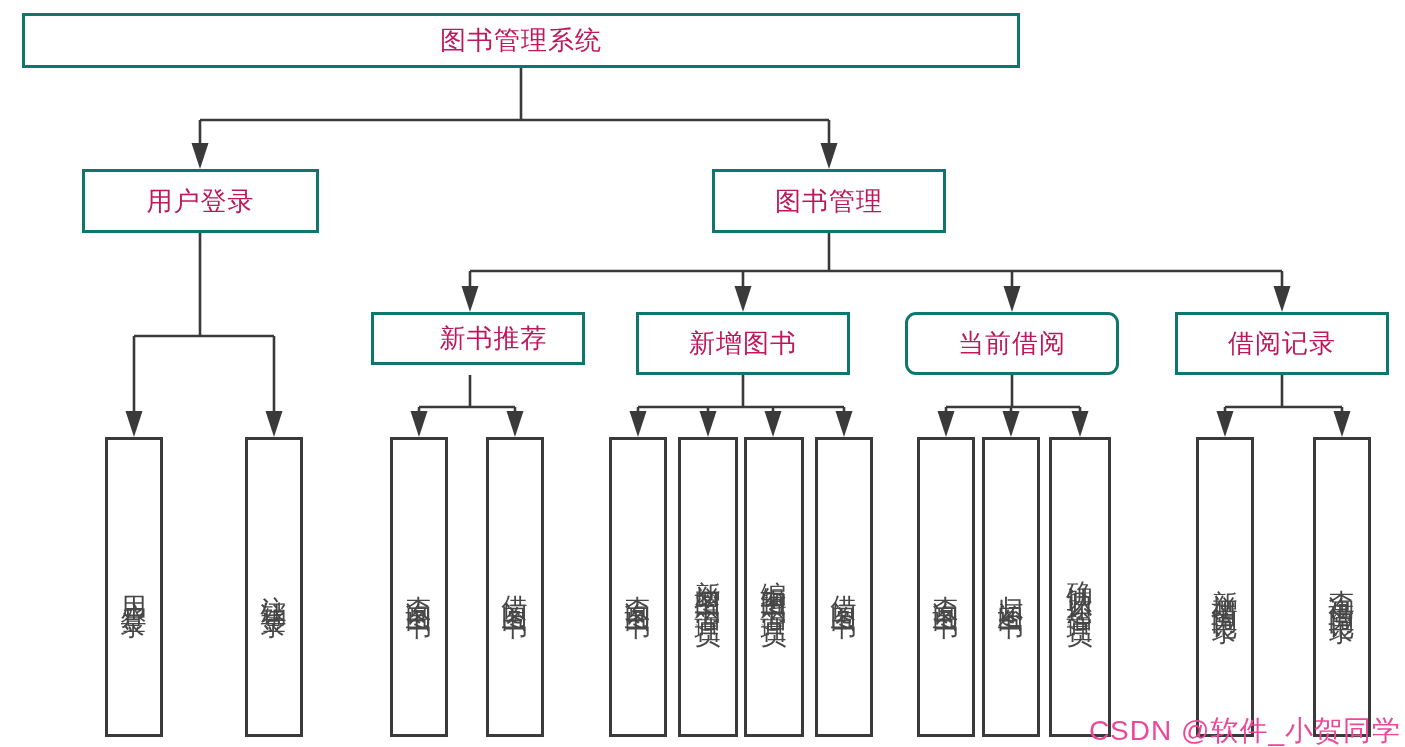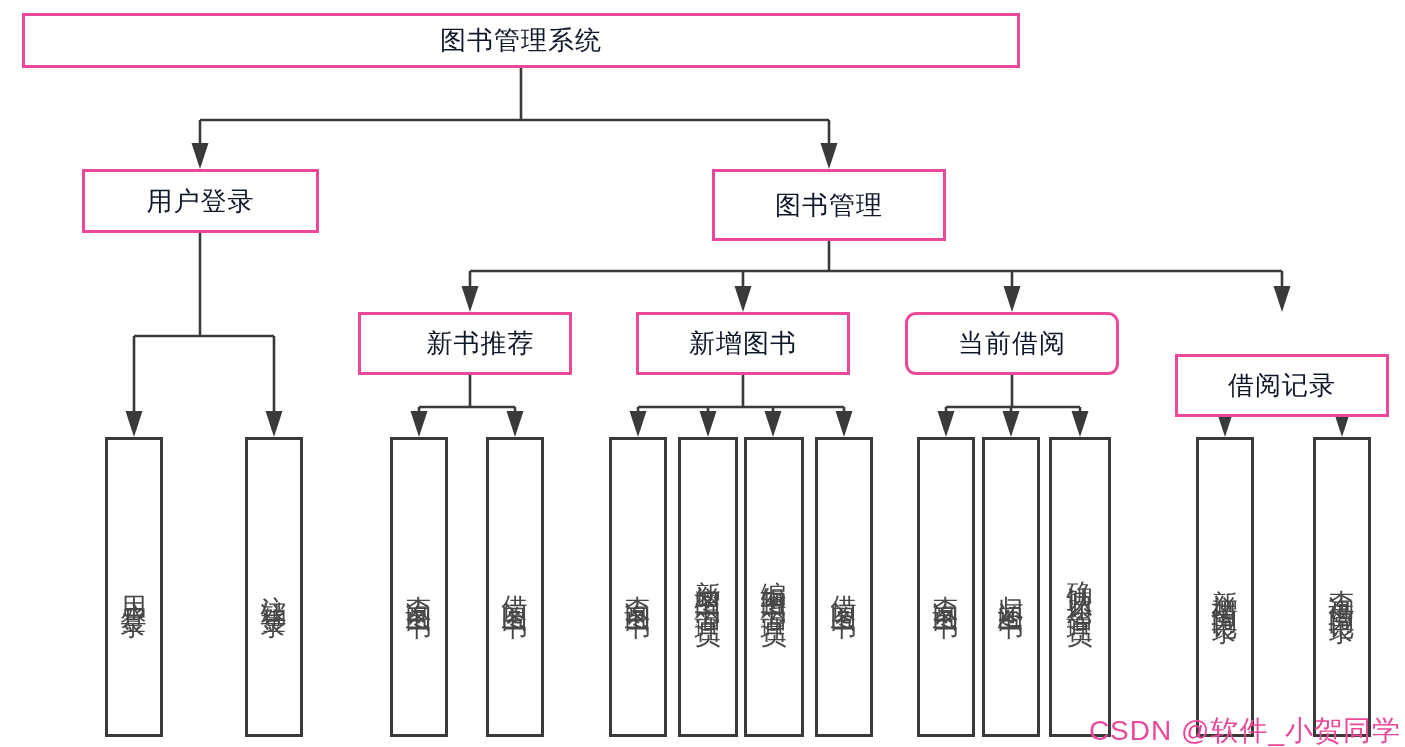--- a/index.html
+++ b/index.html
@@ -13,26 +13,26 @@
   }
   #connectors {
     position: absolute;
     left: 0; top: 0;
     width: 1405px; height: 747px;
     z-index: 1;
   }
   .box {
     position: absolute;
     box-sizing: border-box;
-    border: 3px solid #ec4899;
+    border: 3px solid #0f766e;
     background: #ffffff;
     display: flex;
     align-items: center;
     justify-content: center;
-    color: #0f172a;
+    color: #be185d;
     font-size: 26px;
     letter-spacing: 1px;
     z-index: 2;
     white-space: nowrap;
   }
   .leaf {
     position: absolute;
     box-sizing: border-box;
     border: 3px solid #3a3a3a;
     background: #ffffff;
@@ -107,26 +107,26 @@
       <polygon points="1071.5,411 1088.5,411 1080,437"></polygon>
 
       <polygon points="1216.5,411 1233.5,411 1225,437"></polygon>
       <polygon points="1333.5,411 1350.5,411 1342,437"></polygon>
     </g>
   </svg>
 
   <div class="box" style="left:22px; top:13px; width:998px; height:55px;">图书管理系统</div>
 
   <div class="box" style="left:82px; top:169px; width:237px; height:64px;">用户登录</div>
-  <div class="box" style="left:712px; top:169px; width:234px; height:72px;">图书管理</div>
+  <div class="box" style="left:712px; top:169px; width:234px; height:64px;">图书管理</div>
 
-  <div class="box" style="left:358px; top:312px; width:214px; height:63px;padding-left:31px;">新书推荐</div>
+  <div class="box" style="left:371px; top:312px; width:214px; height:53px;padding-left:31px;">新书推荐</div>
   <div class="box" style="left:636px; top:312px; width:214px; height:63px;">新增图书</div>
   <div class="box" style="left:905px; top:312px; width:214px; height:63px;border-radius:11px;">当前借阅</div>
-  <div class="box" style="left:1175px; top:312px; width:214px; height:63px;margin-top:42px;">借阅记录</div>
+  <div class="box" style="left:1175px; top:312px; width:214px; height:63px;">借阅记录</div>
 
   <div class="leaf" style="left:105px; top:437px; width:58px; height:300px;">用户登录</div>
   <div class="leaf" style="left:245px; top:437px; width:58px; height:300px;">注销登录</div>
 
   <div class="leaf" style="left:390px; top:437px; width:58px; height:300px;">查询图书</div>
   <div class="leaf" style="left:486px; top:437px; width:58px; height:300px;">借阅图书</div>
 
   <div class="leaf" style="left:609px; top:437px; width:58px; height:300px;">查询图书</div>
   <div class="leaf" style="left:678px; top:437px; width:60px; height:300px;">新增图书（管理员）</div>
   <div class="leaf" style="left:744px; top:437px; width:60px; height:300px;">编辑图书（管理员）</div>

